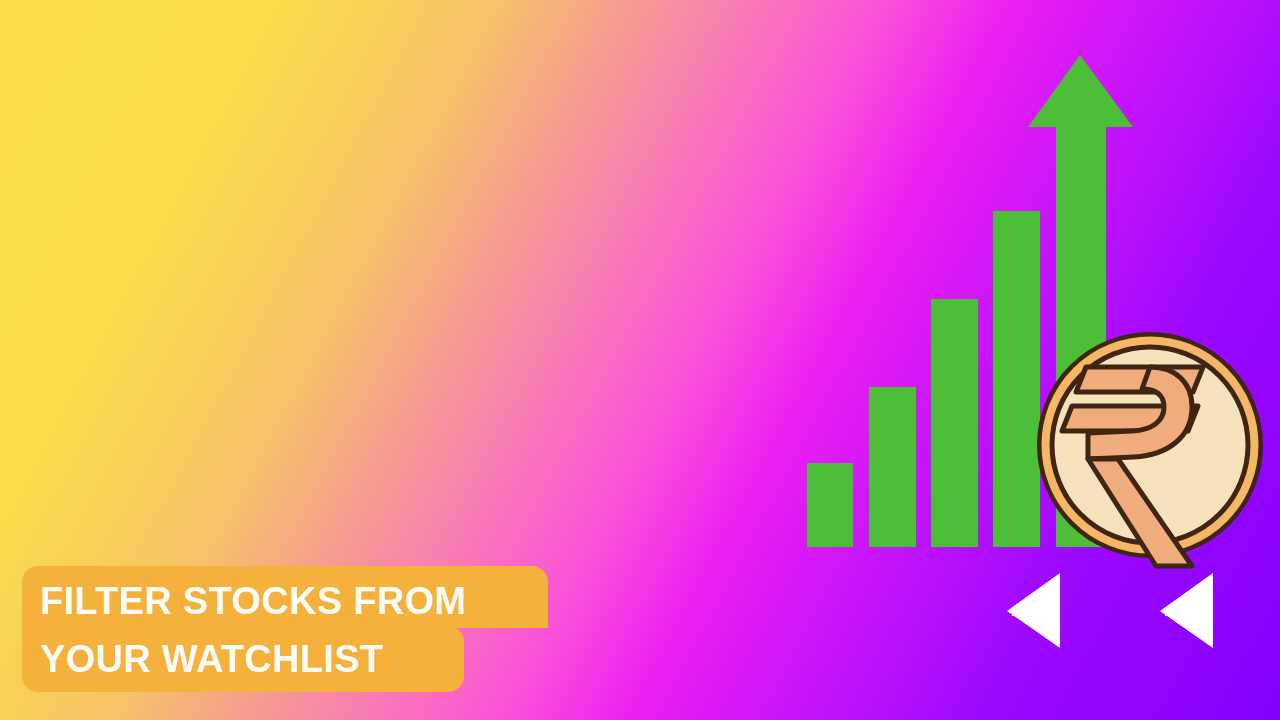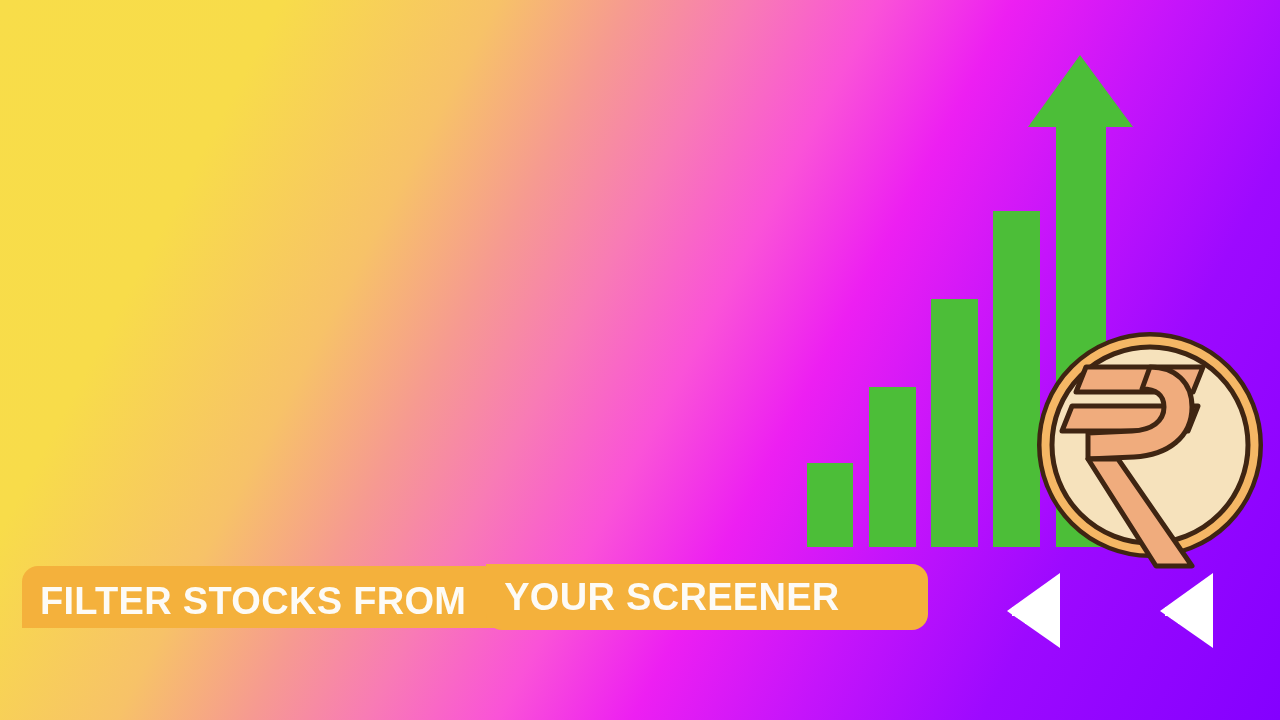--- a/index.html
+++ b/index.html
@@ -97,21 +97,21 @@
   .hl-row.r1 .hl-band { border-bottom-left-radius: 0; border-bottom-right-radius: 0; }
   .hl-row.r2 .hl-band { border-bottom-left-radius: 0; border-bottom-right-radius: 0; }
   .hl-row.r3 .hl-band { border-bottom-left-radius: 22px; border-bottom-right-radius: 22px; }
 
   
   #subtitle {
     position: absolute;
     left: 22px;
     top: 566px;
     display: flex;
-    flex-direction: row;
+    flex-direction: column;
     align-items: flex-start;
     justify-content: flex-end;
   }
   .sub-row { position: relative; display: block; }
   .sub-band {
     position: absolute;
     left: 0; top: 0;
     height: 100%;
     border-radius: 16px;
     background: #f4b13c;
@@ -207,17 +207,17 @@
   </svg>
 
 
   <div id="subtitle">
     <div class="sub-row s1">
       <span class="sub-band"></span>
       <span class="sub-text">FILTER STOCKS FROM</span>
     </div>
     <div class="sub-row s2">
       <span class="sub-band"></span>
-      <span class="sub-text">YOUR SCREENER</span>
+      <span class="sub-text">YOUR WATCHLIST</span>
     </div>
   </div>
 
 </div>
 
 </body></html>

